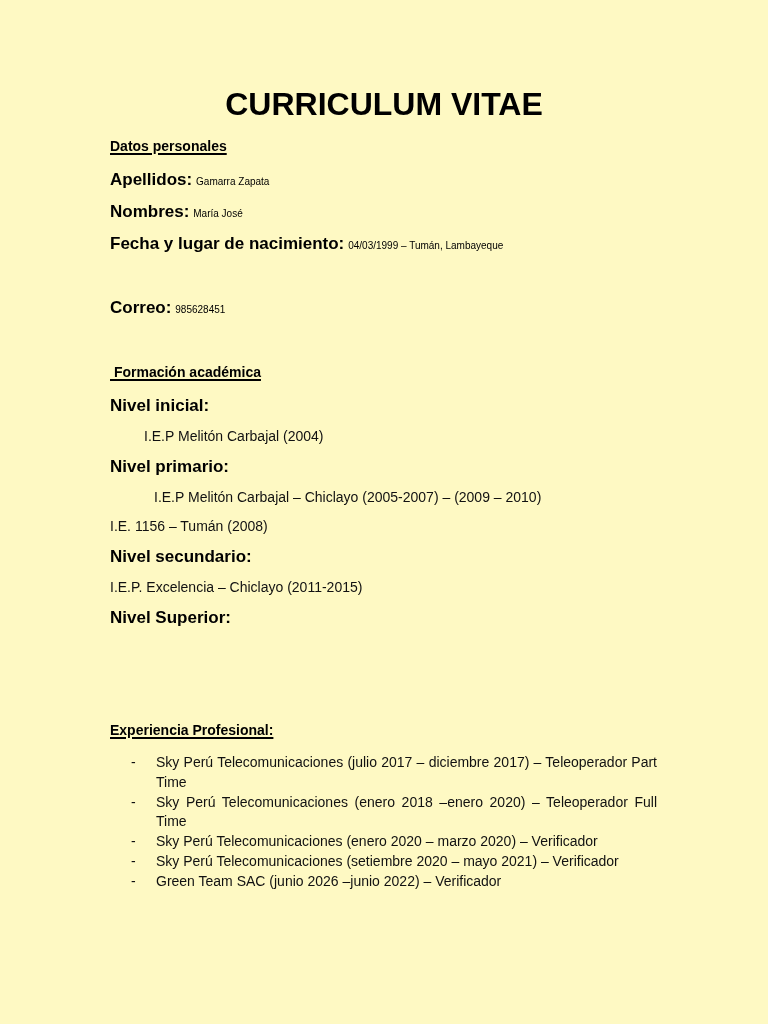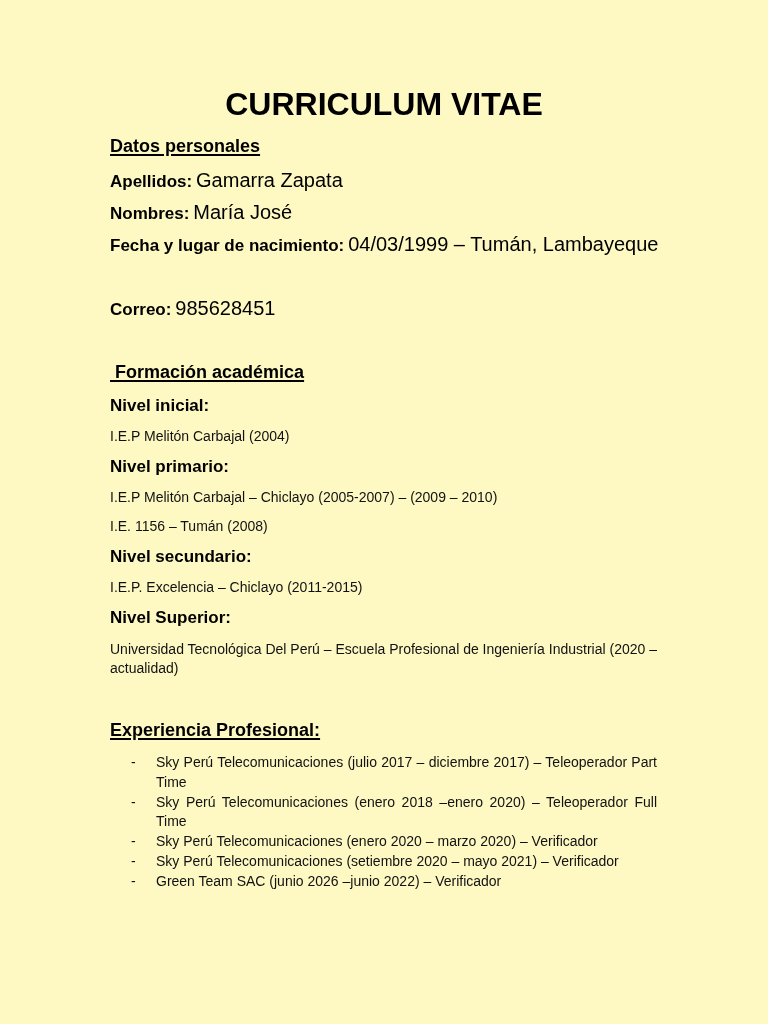--- a/index.html
+++ b/index.html
@@ -1,25 +1,25 @@
 <!DOCTYPE html>
 <html><head>
 <meta charset="utf-8">
 <style>
   html, body { margin:0; padding:0; background:#ffffff; }
   body { width:768px; height:1024px; position:relative; overflow:hidden;
          font-family:"Liberation Sans", sans-serif; color:#000; }
   .page { position:absolute; left:0; top:0; width:768px; height:1024px; background:#fef9c3; }
   .title { position:absolute; left:0; width:768px; top:84px; text-align:center;
            font-weight:bold; font-size:32px; line-height:40px; letter-spacing:0px; }
-  .h2 { position:absolute; left:110px; font-weight:bold; font-size:18px; line-height:24px;
+  .h2 { position:absolute; left:110px; font-weight:bold; font-size:14px; line-height:24px;
         text-decoration:underline; text-underline-offset:2px; text-decoration-thickness:2px; }
   .field { position:absolute; left:110px; font-size:14px; line-height:20px; white-space:nowrap; }
   .field .lbl { font-weight:bold; font-size:17px; }
-  .field .val { font-size:20px; }
+  .field .val { font-size:10px; }
   .link { color:#2e74b5; text-decoration:underline; }
   .h3 { position:absolute; left:110px; font-weight:bold; font-size:17px; line-height:22px; }
   .txt { position:absolute; left:110px; font-size:14px; line-height:19px; white-space:nowrap; color:#111; }
   .just { position:absolute; left:110px; width:547px; font-size:14px; line-height:19px;
           text-align:justify; color:#111; }
   .exp-list { position:absolute; left:110px; top:753px; width:547px; margin:0; padding:0; list-style:none; }
   .exp-list li { position:relative; padding-left:46px; font-size:14px; line-height:19.8px;
                  text-align:justify; color:#111; }
   .exp-list li .dash { position:absolute; left:21px; top:0; }
 </style>
@@ -45,31 +45,30 @@
     <span class="val">04/03/1999 – Tumán, Lambayeque</span>
   </div>
   <div class="field" style="top:298px;">
     <span class="lbl">Correo:</span>
     <span class="val">985628451</span>
   </div>
 
   <div class="h2" style="top:360px; white-space:pre;"> Formación académica</div>
 
   <div class="h3" style="top:395px;">Nivel inicial:</div>
-  <div class="txt" style="top:427px;">I.E.P Melitón Carbajal (2004)</div>
+  <div class="txt" style="top:427px;margin-left:34px;">I.E.P Melitón Carbajal (2004)</div>
 
   <div class="h3" style="top:456px;">Nivel primario:</div>
-  <div class="txt" style="top:488px;">I.E.P Melitón Carbajal – Chiclayo (2005-2007) – (2009 – 2010)</div>
+  <div class="txt" style="top:488px;margin-left:44px;">I.E.P Melitón Carbajal – Chiclayo (2005-2007) – (2009 – 2010)</div>
   <div class="txt" style="top:517px;">I.E. 1156 – Tumán (2008)</div>
 
   <div class="h3" style="top:546px;">Nivel secundario:</div>
   <div class="txt" style="top:578px;">I.E.P. Excelencia – Chiclayo (2011-2015)</div>
 
   <div class="h3" style="top:607px;">Nivel Superior:</div>
-  <div class="just" style="top:640px;">Universidad Tecnológica Del Perú – Escuela Profesional de Ingeniería Industrial (2020 –actualidad)</div>
 
   <div class="h2" style="top:718px;">Experiencia Profesional:</div>
 
   <ul class="exp-list">
     <li>
       <span class="dash">-</span>
       <span>Sky Perú Telecomunicaciones (julio 2017 – diciembre 2017) – Teleoperador Part Time</span>
     </li>
     <li>
       <span class="dash">-</span>

